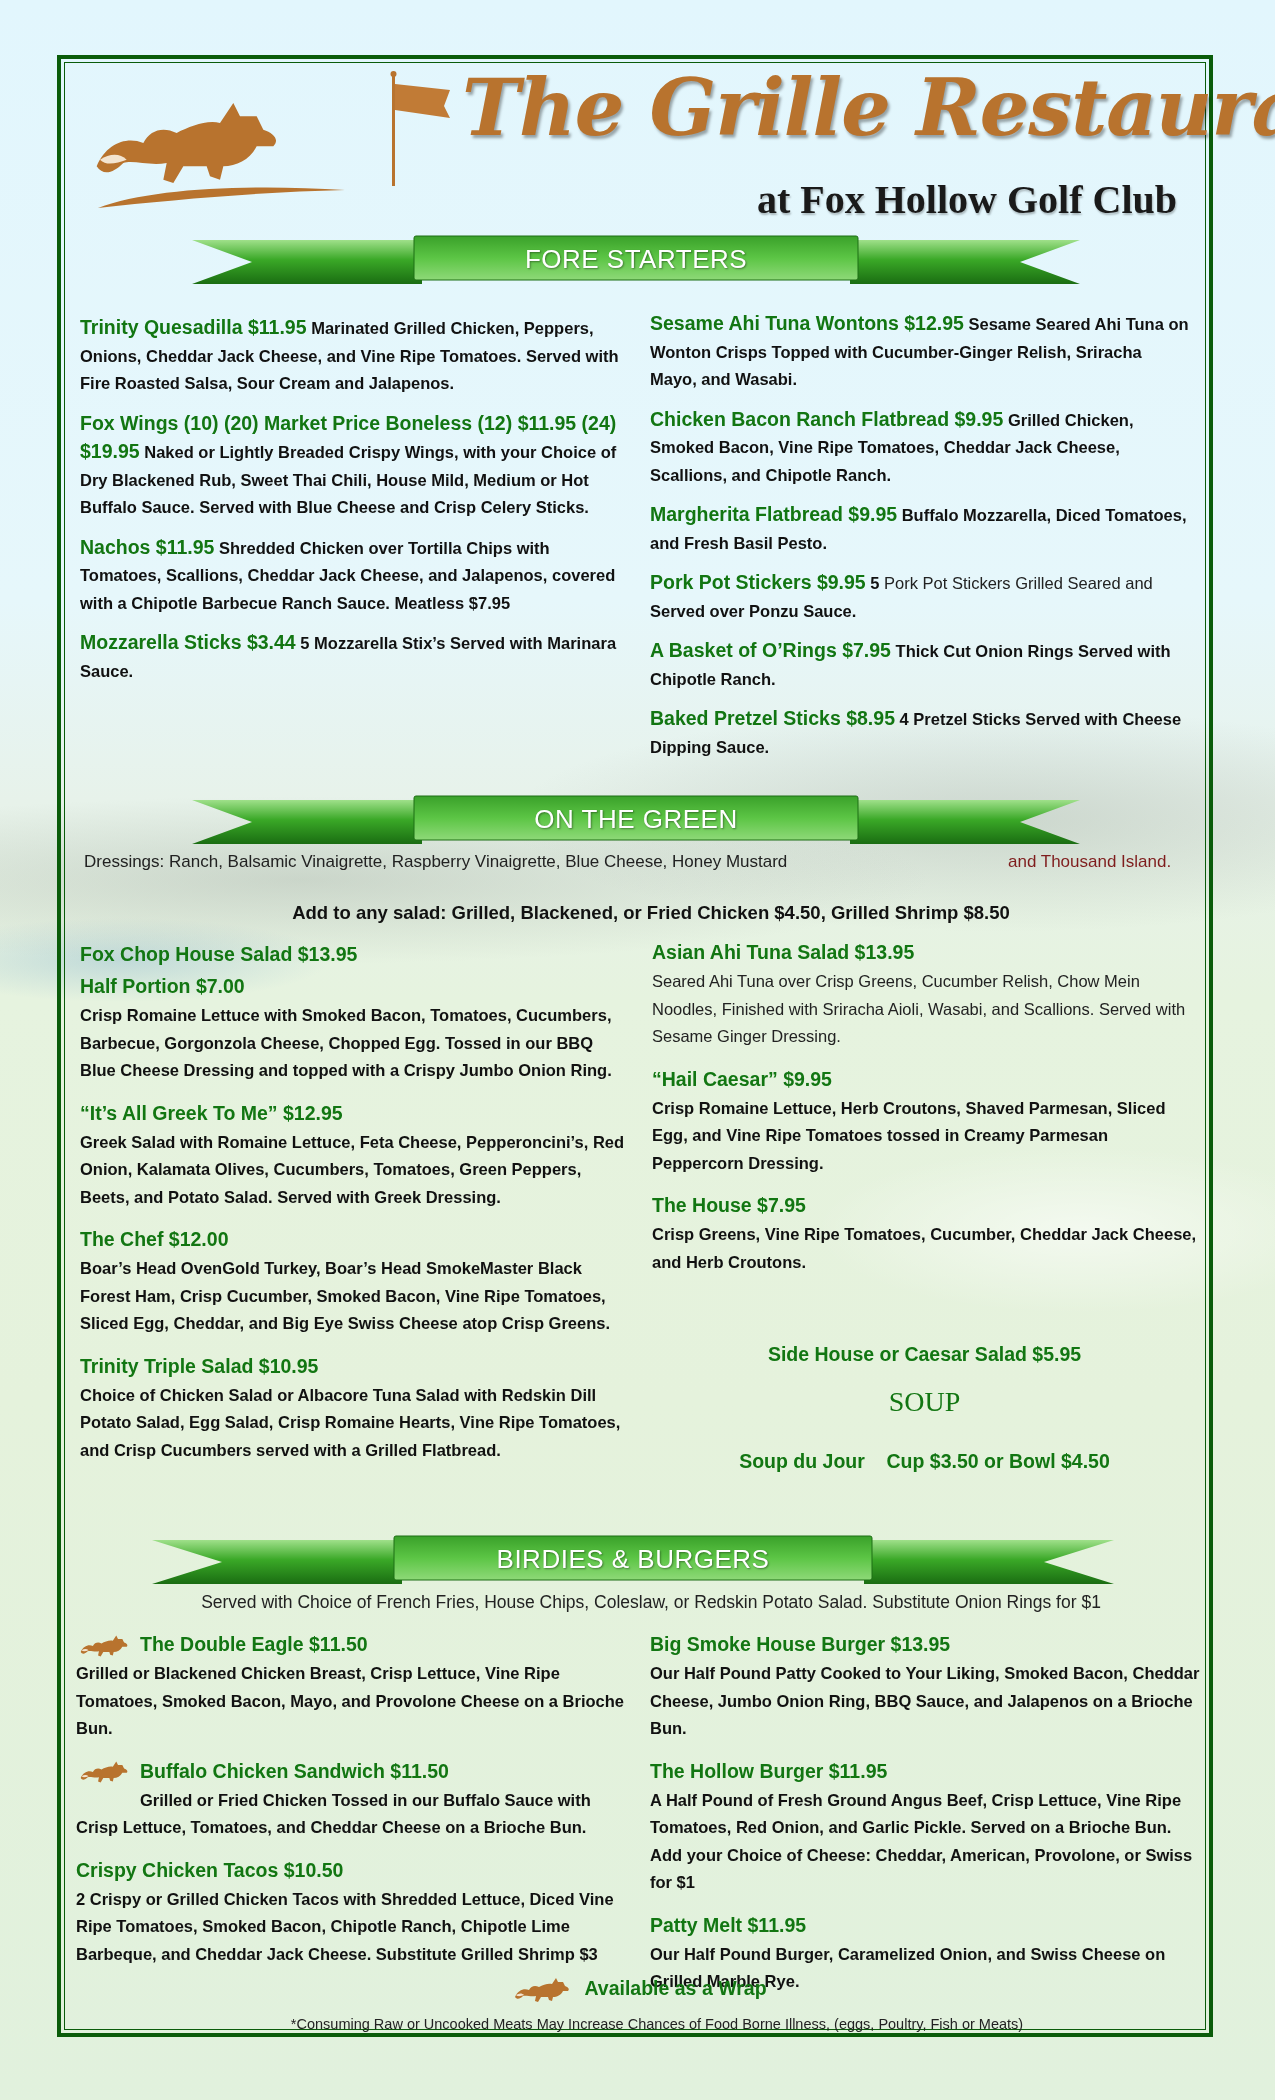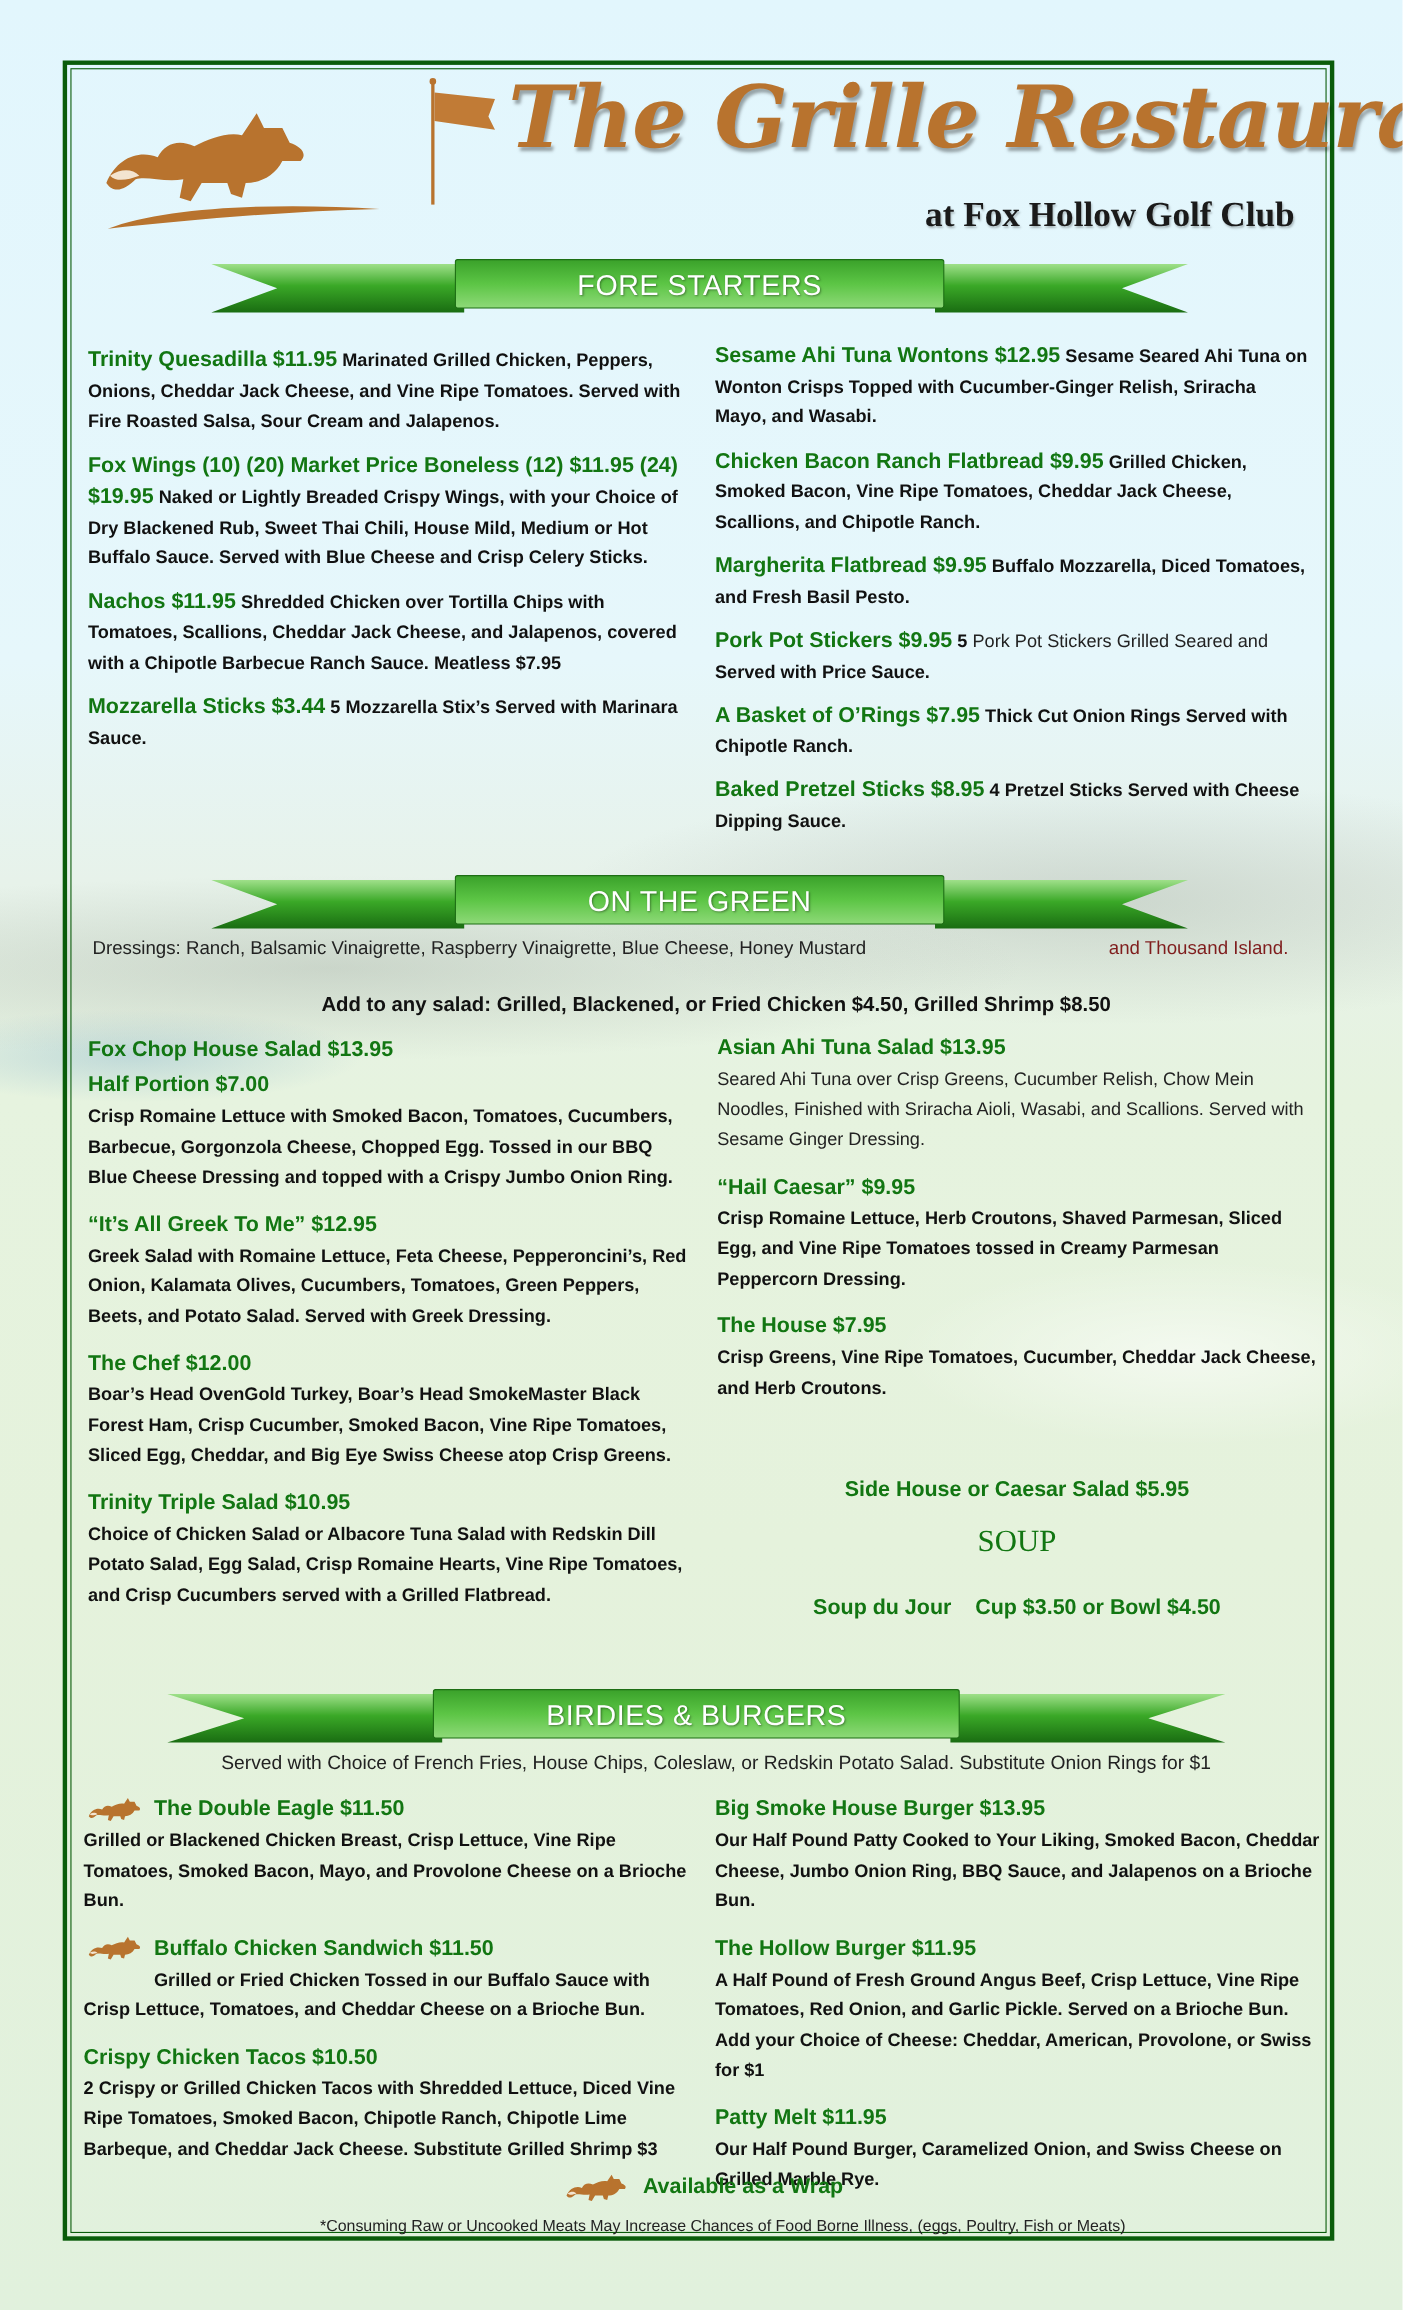--- a/index.html
+++ b/index.html
@@ -25,21 +25,21 @@
   .logo { position:absolute; left:90px; top:68px; width:260px; height:150px; }
   .title-script {
     position:absolute; left:462px; top:62px; width:720px;
     font-family: "DejaVu Serif", serif; font-style:italic; font-weight:bold;
     font-size:78px; color:#b8732e; letter-spacing:-1px;
     text-shadow: 2px 3px 3px rgba(0,0,0,0.35);
     white-space:nowrap;
   }
   .title-sub {
     position:absolute; right:98px; top:176px;
-    font-family:"Liberation Serif", serif; font-weight:bold; font-size:32px; color:#1a1a1a;
+    font-family:"Liberation Serif", serif; font-weight:bold; font-size:40px; color:#1a1a1a;
     text-shadow: 1px 2px 2px rgba(0,0,0,0.25);
   }
   
   .ribbon { position:absolute; height:56px; }
   .ribbon svg { position:absolute; left:0; top:0; width:100%; height:100%; }
   .ribbon .label {
     position:absolute; left:0; right:0; top:10px; text-align:center;
     color:#fff; font-size:26px; letter-spacing:0.5px;
     font-family:"Liberation Sans Narrow","Liberation Sans", sans-serif;
     text-shadow: 1px 1px 2px rgba(0,0,0,0.4);
@@ -133,21 +133,21 @@
     <span class="desc">Grilled Chicken, Smoked Bacon, Vine Ripe Tomatoes, Cheddar Jack Cheese, Scallions, and Chipotle Ranch.</span>
   </div>
   <div class="item">
     <span class="name">Margherita Flatbread $9.95</span>
     <span class="desc">Buffalo Mozzarella, Diced Tomatoes, and Fresh Basil Pesto.</span>
   </div>
   <div class="item">
     <span class="name">Pork Pot Stickers $9.95</span>
     <span class="desc">5</span>
     <span class="desc light">Pork Pot Stickers Grilled Seared and</span>
-    <span class="desc">Served with Price Sauce.</span>
+    <span class="desc">Served over Ponzu Sauce.</span>
   </div>
   <div class="item">
     <span class="name">A Basket of O’Rings $7.95</span>
     <span class="desc">Thick Cut Onion Rings Served with Chipotle Ranch.</span>
   </div>
   <div class="item">
     <span class="name">Baked Pretzel Sticks $8.95</span>
     <span class="desc">4 Pretzel Sticks Served with Cheese Dipping Sauce.</span>
   </div>
 </div>

